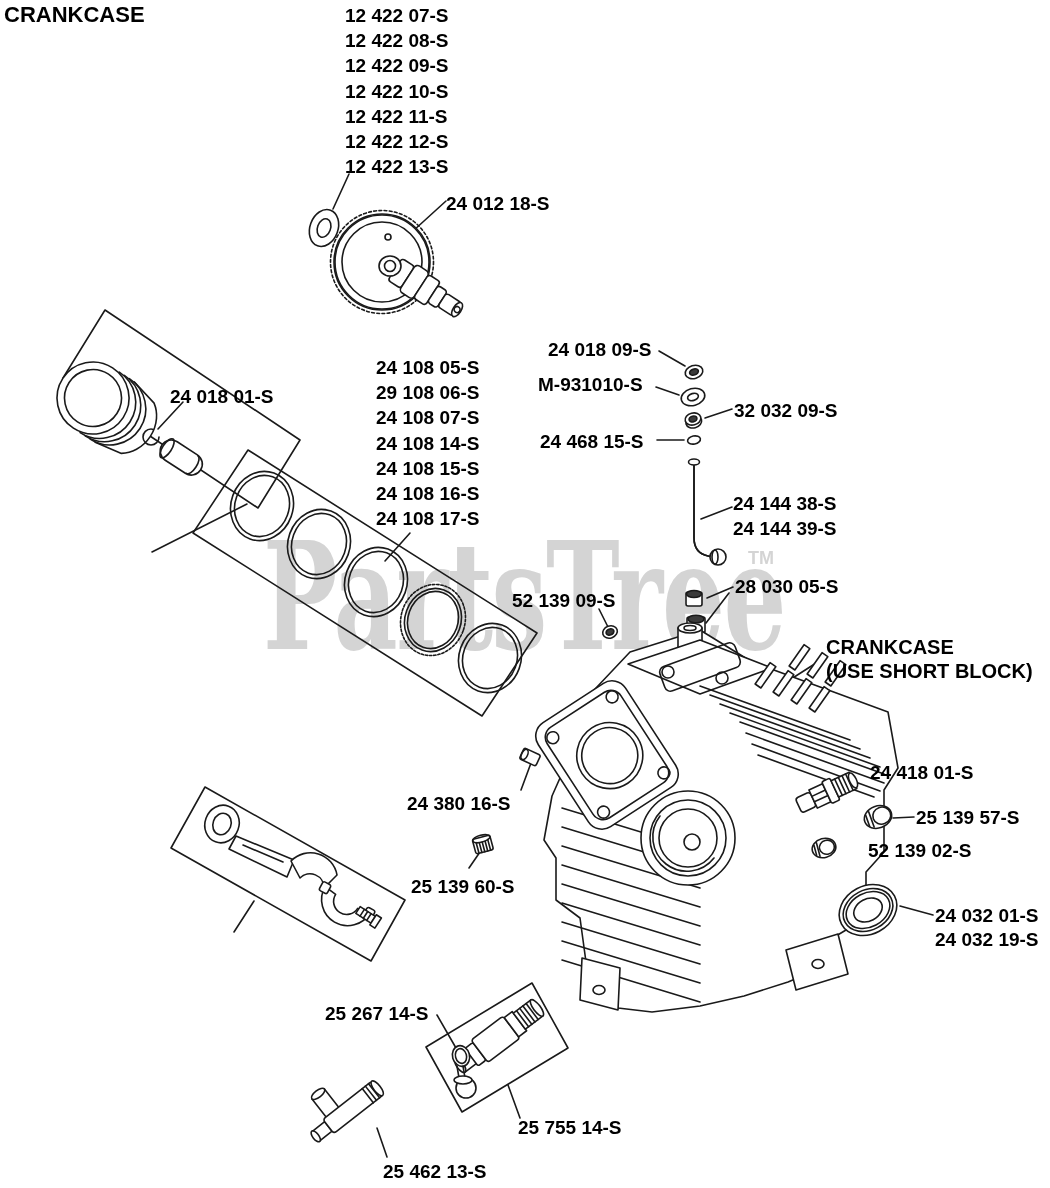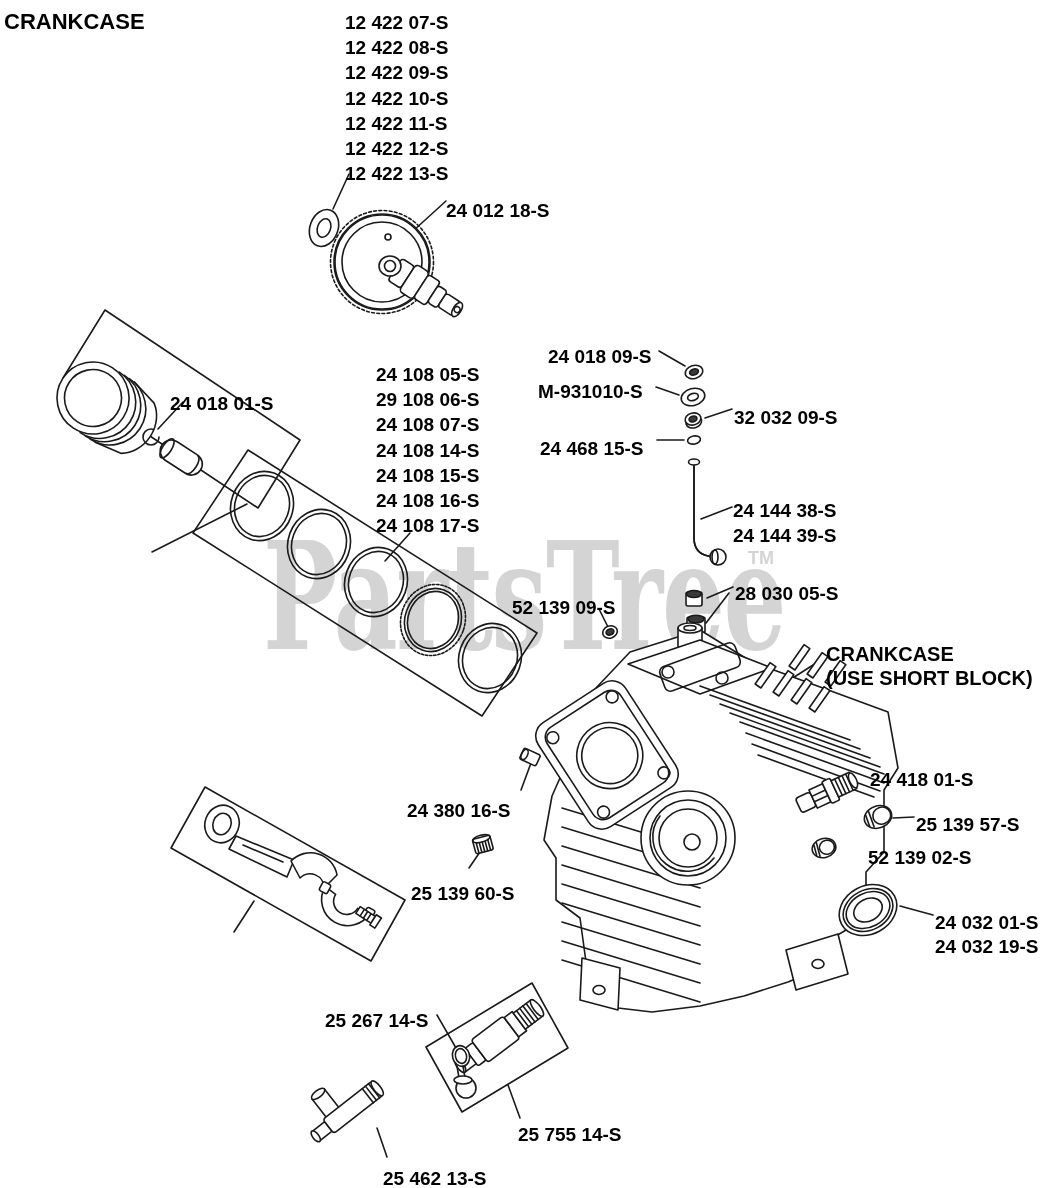--- a/index.html
+++ b/index.html
@@ -6,21 +6,21 @@
   html,body{margin:0;padding:0;background:#fff;}
   #stage{position:relative;width:1050px;height:1188px;background:#fff;overflow:hidden;
          font-family:"Liberation Sans",sans-serif;}
   .wm{position:absolute;left:263px;top:508px;z-index:0;color:var(--wm);
       font:bold 150px "DejaVu Serif",serif;letter-spacing:-2px;
       transform:scaleX(0.66);transform-origin:left top;white-space:nowrap;}
   .wm-tm{position:absolute;left:748px;top:548px;z-index:0;color:var(--wm);
       font:bold 18px "Liberation Sans",sans-serif;}
   svg.art{position:absolute;left:0;top:0;z-index:1;}
   .lbl{position:absolute;z-index:2;color:var(--text);white-space:nowrap;
-       font:bold 19px "Liberation Sans",sans-serif;line-height:25.2px;margin-top:7px;}
+       font:bold 19px "Liberation Sans",sans-serif;line-height:25.2px;}
   .title{font:bold 22px "Liberation Sans",sans-serif;}
   .note{font:bold 20px "Liberation Sans",sans-serif;line-height:23.5px;}
   .seals{line-height:24px;text-align:right;}
   
   .art *{vector-effect:non-scaling-stroke;}
   .art path,.art line,.art circle,.art ellipse,.art rect,.art polygon{
       fill:none;stroke:var(--line);stroke-width:1.6;stroke-linecap:round;stroke-linejoin:round;}
   .art .fw{fill:#fff;}
   .art .fd{fill:#3a3a3a;stroke:var(--line);}
   .art .thin{stroke-width:1.2;}

